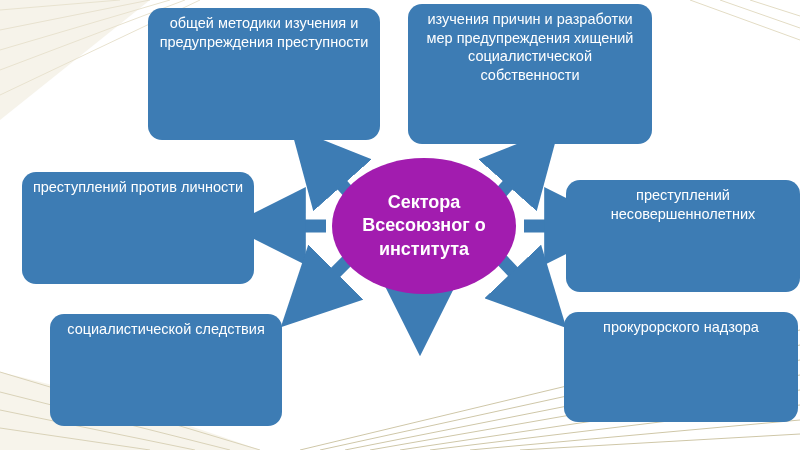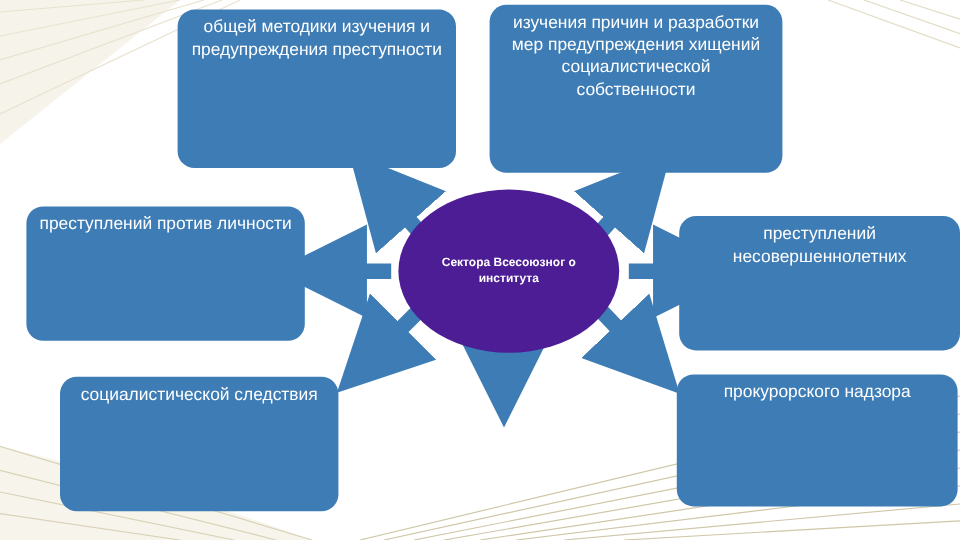--- a/index.html
+++ b/index.html
@@ -55,25 +55,25 @@
   #node-5 { left: 316px; top: 310px; width: 206px; height: 116px; }
   #node-6 { left: 564px; top: 312px; width: 234px; height: 110px; }
 
   
   #center-node {
     position: absolute;
     left: 332px;
     top: 158px;
     width: 184px;
     height: 136px;
-    background: #4c1d95;
+    background: #a21caf;
     border-radius: 50%;
     color: #ffffff;
     font-weight: bold;
-    font-size: 10px;
+    font-size: 18px;
     line-height: 1.3;
     display: flex;
     align-items: center;
     justify-content: center;
     text-align: center;
     box-sizing: border-box;
     padding: 0 14px;
   }
 
   

